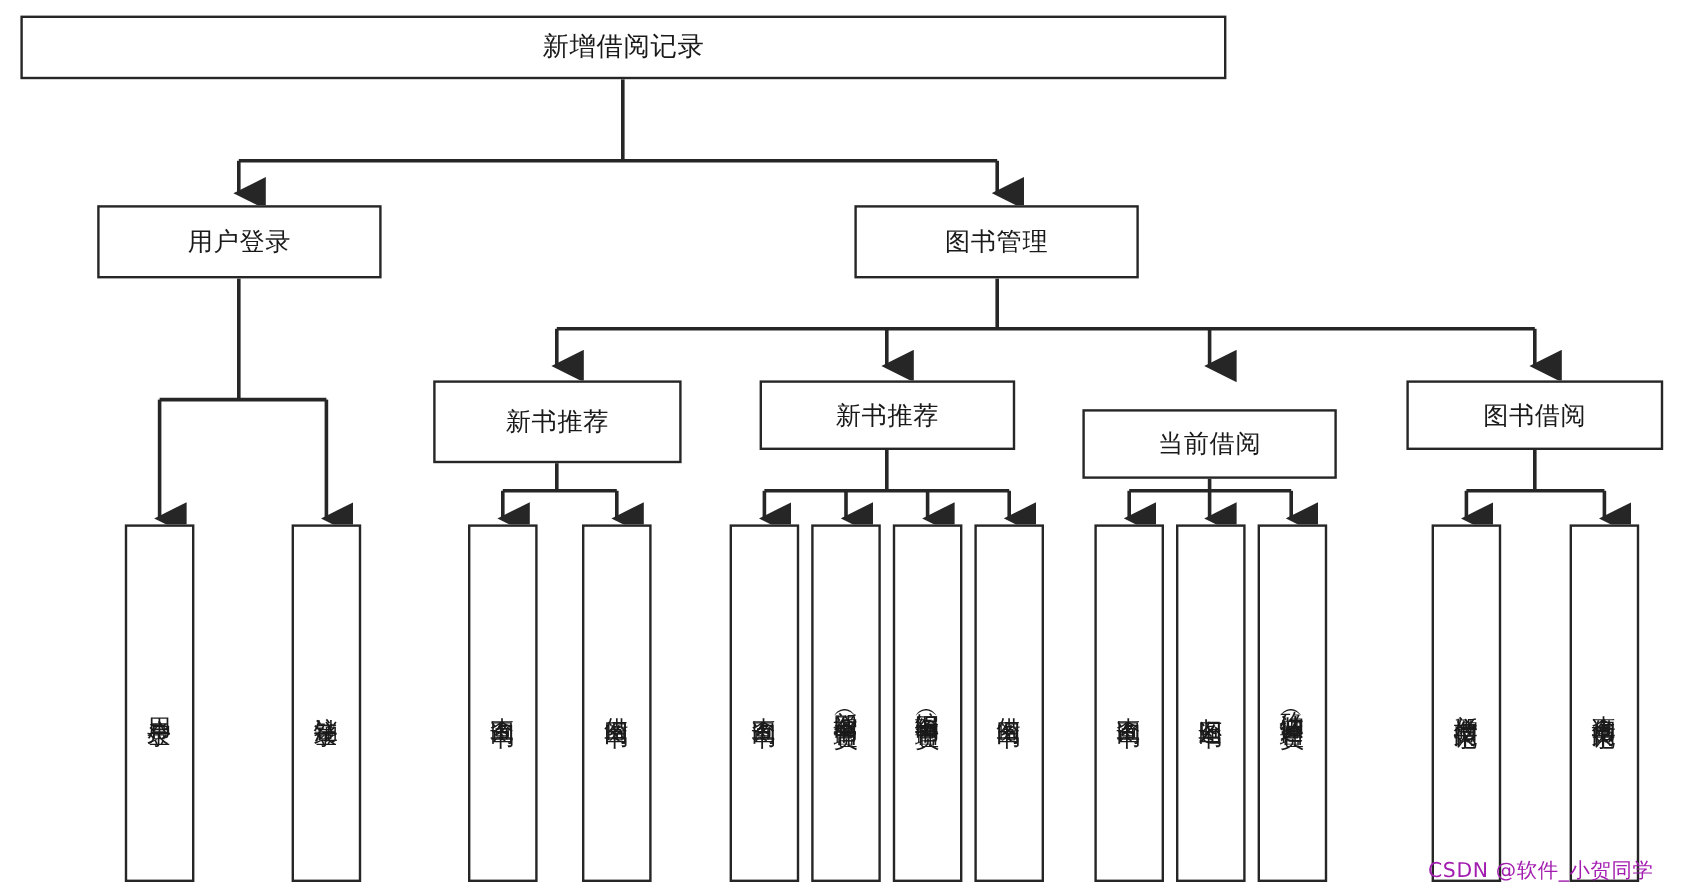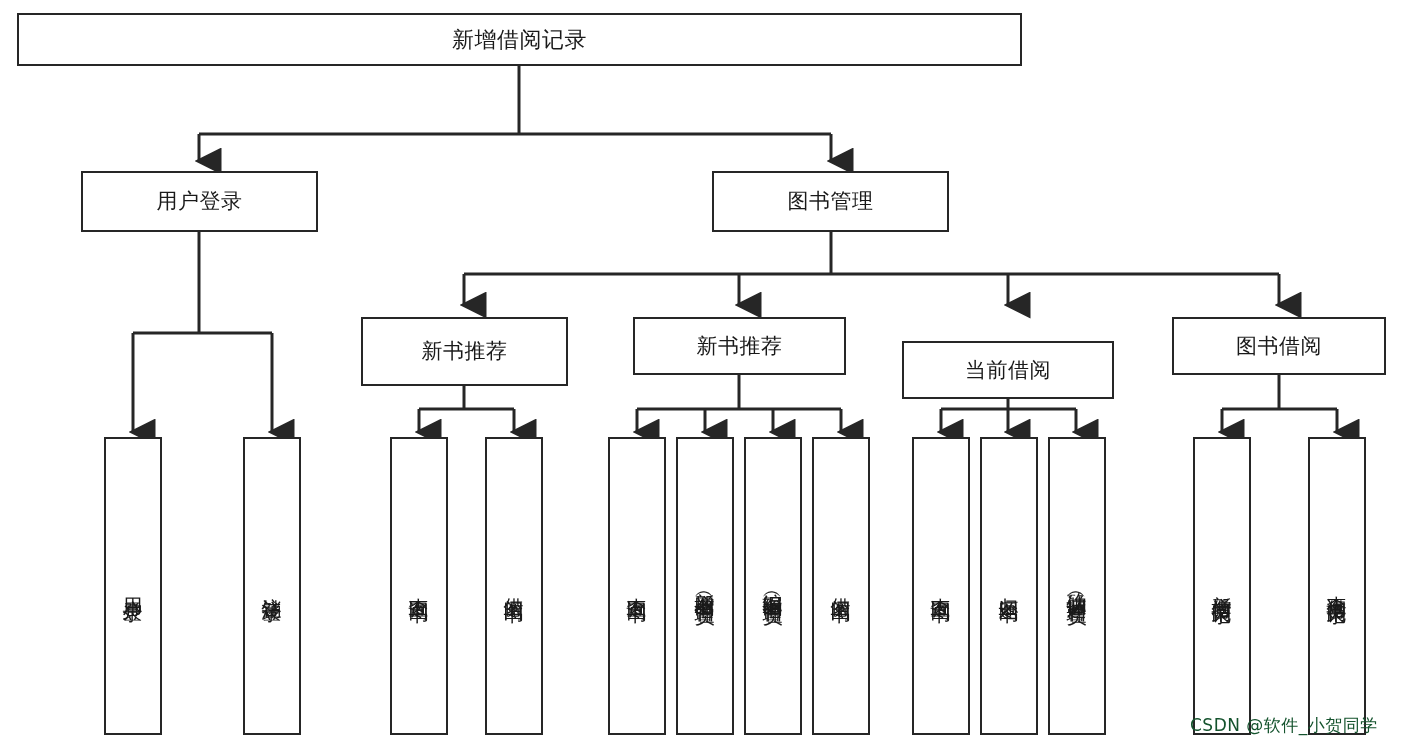--- a/index.html
+++ b/index.html
@@ -52,21 +52,21 @@
     line-height: 1;
     white-space: nowrap;
     max-height: 280px;
   }
   .node.root .node-label { font-size: 22px; }
   .watermark {
     position: absolute;
     left: 1190px;
     top: 714px;
     font-size: 17px;
-    color: #14532d;
+    color: #a21caf;
     letter-spacing: 0.5px;
     white-space: nowrap;
     z-index: 5;
     pointer-events: none;
   }
 </style>
 </head>
 <body>
 
 <div id="canvas">

